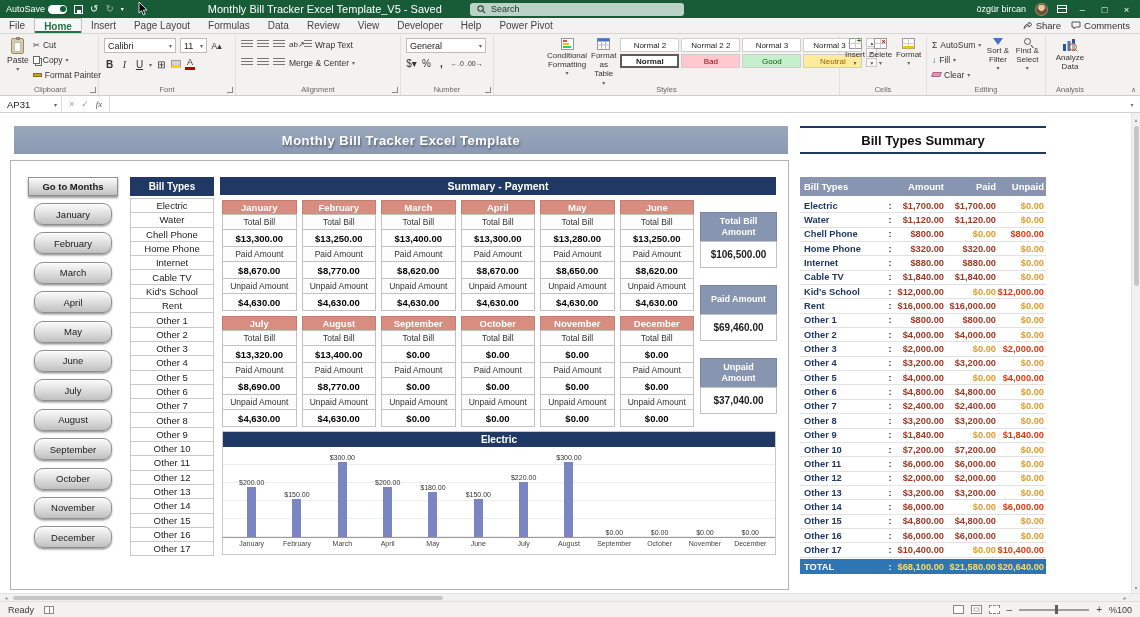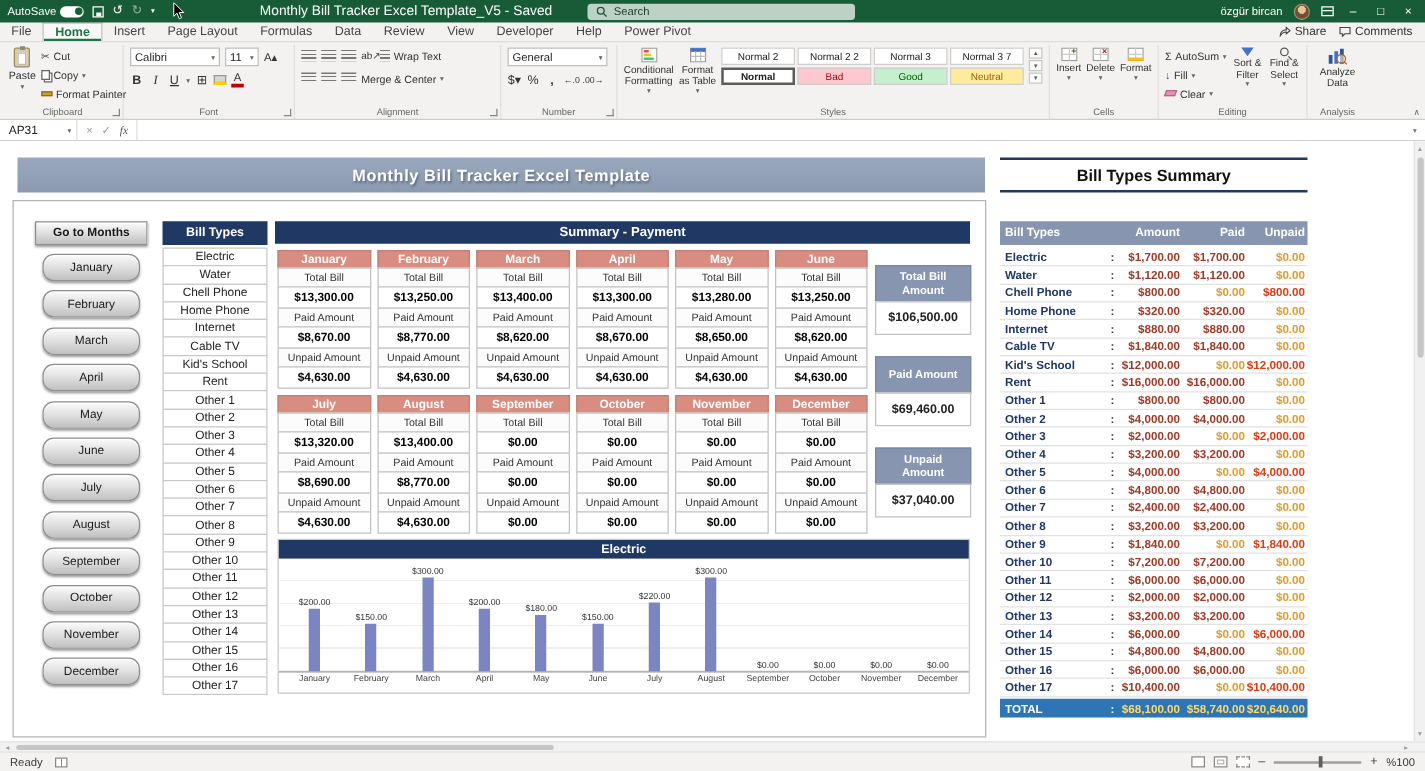--- a/index.html
+++ b/index.html
@@ -312,21 +312,21 @@
         <span class="fmt b">,</span>
         <span class="fmt" style="font-size:7px;">←.0</span>
         <span class="fmt" style="font-size:7px;">.00→</span>
       </div>
     </div>
     <div class="glabel">Number</div>
     <span class="launcher"></span>
   </div>
 
   <div class="rgroup" style="width:346px;">
-    <div class="bigbtn" style="width:46px;">
+    <div class="bigbtn" style="width:46px;margin-left:48px;">
       <svg width="13" height="12">
           <rect x="0.5" y="0.5" width="12" height="11" fill="#fff" stroke="#999"></rect>
           <rect x="2" y="2" width="4" height="2" fill="#e74c3c"></rect>
           <rect x="2" y="5" width="6" height="2" fill="#f1c40f"></rect>
           <rect x="2" y="8" width="8" height="2" fill="#2ecc71"></rect>
         </svg>
       <span>Conditional Formatting</span>
         <span class="chev">▾</span>
     </div>
     <div class="bigbtn" style="width:40px;">
@@ -882,21 +882,21 @@
         <span class="bt-colon">:</span>
         <span class="bt-val amt">$10,400.00</span>
         <span class="bt-val paid zero">$0.00</span>
         <span class="bt-val unpaid">$10,400.00</span>
       </div>
     </div>
   <div class="bt-total">
     <span class="bt-name">TOTAL</span>
     <span class="bt-colon">:</span>
     <span class="bt-val amt">$68,100.00</span>
-    <span class="bt-val paid">$58,740.00</span>
+    <span class="bt-val paid">$21,580.00</span>
     <span class="bt-val unpaid">$20,640.00</span>
   </div>
 
   <div class="vscroll">
     <span class="varrow up">▴</span>
     <span class="vthumb"></span>
     <span class="varrow down">▾</span>
   </div>
 </div>
 

